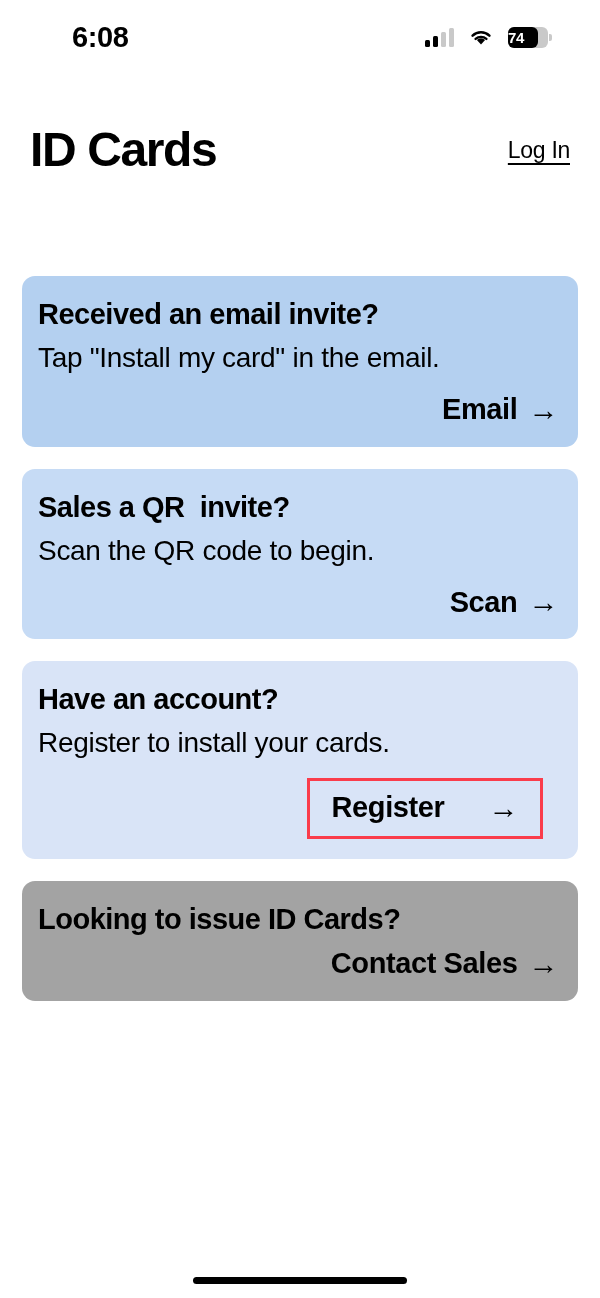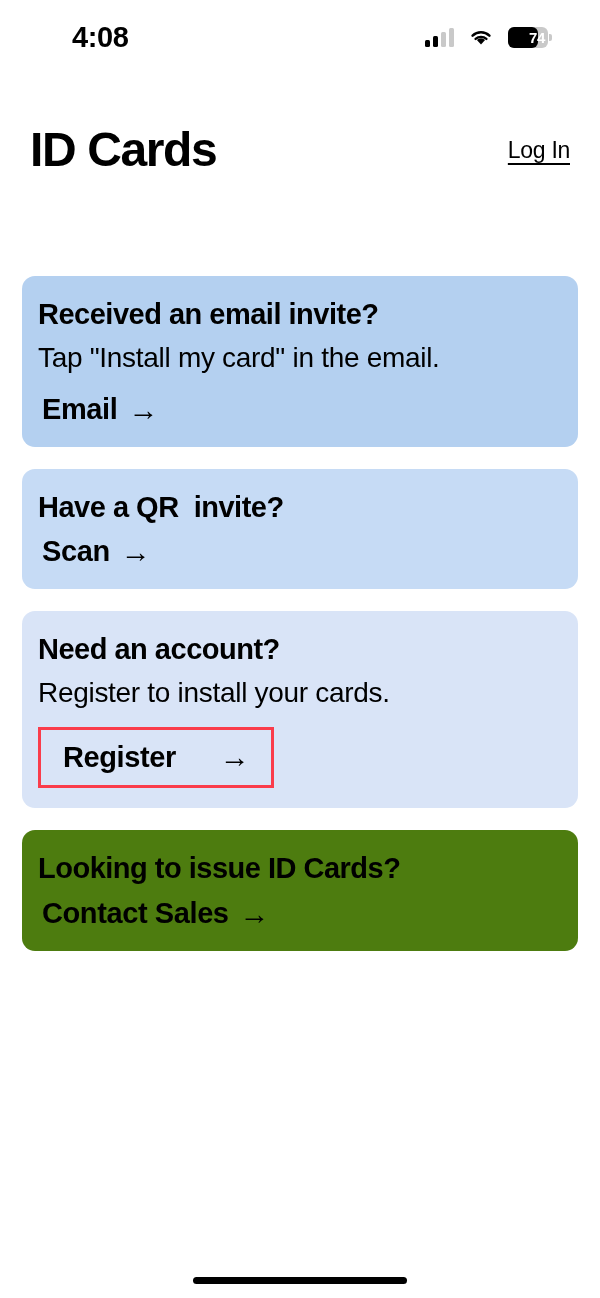--- a/index.html
+++ b/index.html
@@ -77,21 +77,21 @@
     position: absolute;
     left: 0; top: 0; bottom: 0;
     width: 74%;
     background: #000000;
     border-radius: 6px;
   }
   .battery .pct {
     position: relative;
     z-index: 2;
     width: 100%;
-    text-align: right;
+    text-align: left;
     font-size: 15px;
     font-weight: 700;
     color: #ffffff;
     letter-spacing: -0.3px;
     padding-right: 3px;
   }
   .battery .nub {
     position: absolute;
     right: -4px;
     top: 7px;
@@ -164,21 +164,21 @@
     font-size: 28px;
     font-weight: 400;
     letter-spacing: -0.3px;
     line-height: 1.15;
     color: #000;
     margin-bottom: 18px;
   }
 
   .card-action-row {
     display: flex;
-    justify-content: flex-start;
+    justify-content: flex-end;
     align-items: center;
   }
 
   .card-action {
     font-size: 29px;
     font-weight: 700;
     letter-spacing: -0.4px;
     color: #000;
     cursor: pointer;
     display: inline-flex;
@@ -212,21 +212,21 @@
     width: 214px;
     height: 7px;
     border-radius: 4px;
     background: #000000;
   }
 </style>
 </head>
 <body>
 
 <div class="status-bar">
-  <div class="status-time">4:08</div>
+  <div class="status-time">6:08</div>
   <div class="status-icons">
     <span class="signal">
       <span class="on"></span>
         <span class="on"></span>
         <span></span>
         <span></span>
     </span>
     <span>
       <svg class="wifi" viewBox="0 0 26 20" xmlns="http://www.w3.org/2000/svg">
         <path d="M13 17.4 L8.9 12.9 a6.1 6.1 0 0 1 8.2 0 Z" fill="#000"></path>
@@ -254,41 +254,42 @@
     <div class="card-sub">Tap "Install my card" in the email.</div>
     <div class="card-action-row">
       <span class="card-action">
         <span>Email</span>
         <span class="arrow">→</span>
       </span>
     </div>
   </div>
 
   <div class="card" style="background: rgb(198, 219, 245);">
-    <div class="card-title">Have a QR  invite?</div>
+    <div class="card-title">Sales a QR  invite?</div>
+    <div class="card-sub">Scan the QR code to begin.</div>
     <div class="card-action-row">
       <span class="card-action">
         <span>Scan</span>
         <span class="arrow">→</span>
       </span>
     </div>
   </div>
 
   <div class="card" style="background: rgb(217, 228, 247);">
-    <div class="card-title">Need an account?</div>
+    <div class="card-title">Have an account?</div>
     <div class="card-sub">Register to install your cards.</div>
     <div class="card-action-row">
       <span class="card-action highlight" style="border-color: rgb(250, 60, 75);">
         <span>Register</span>
         <span class="arrow">→</span>
       </span>
     </div>
   </div>
 
-  <div class="card" style="background: #4d7c0f;">
+  <div class="card" style="background: #a3a3a3;">
     <div class="card-title">Looking to issue ID Cards?</div>
     <div class="card-action-row">
       <span class="card-action">
         <span>Contact Sales</span>
         <span class="arrow">→</span>
       </span>
     </div>
   </div>
 
 </div>

